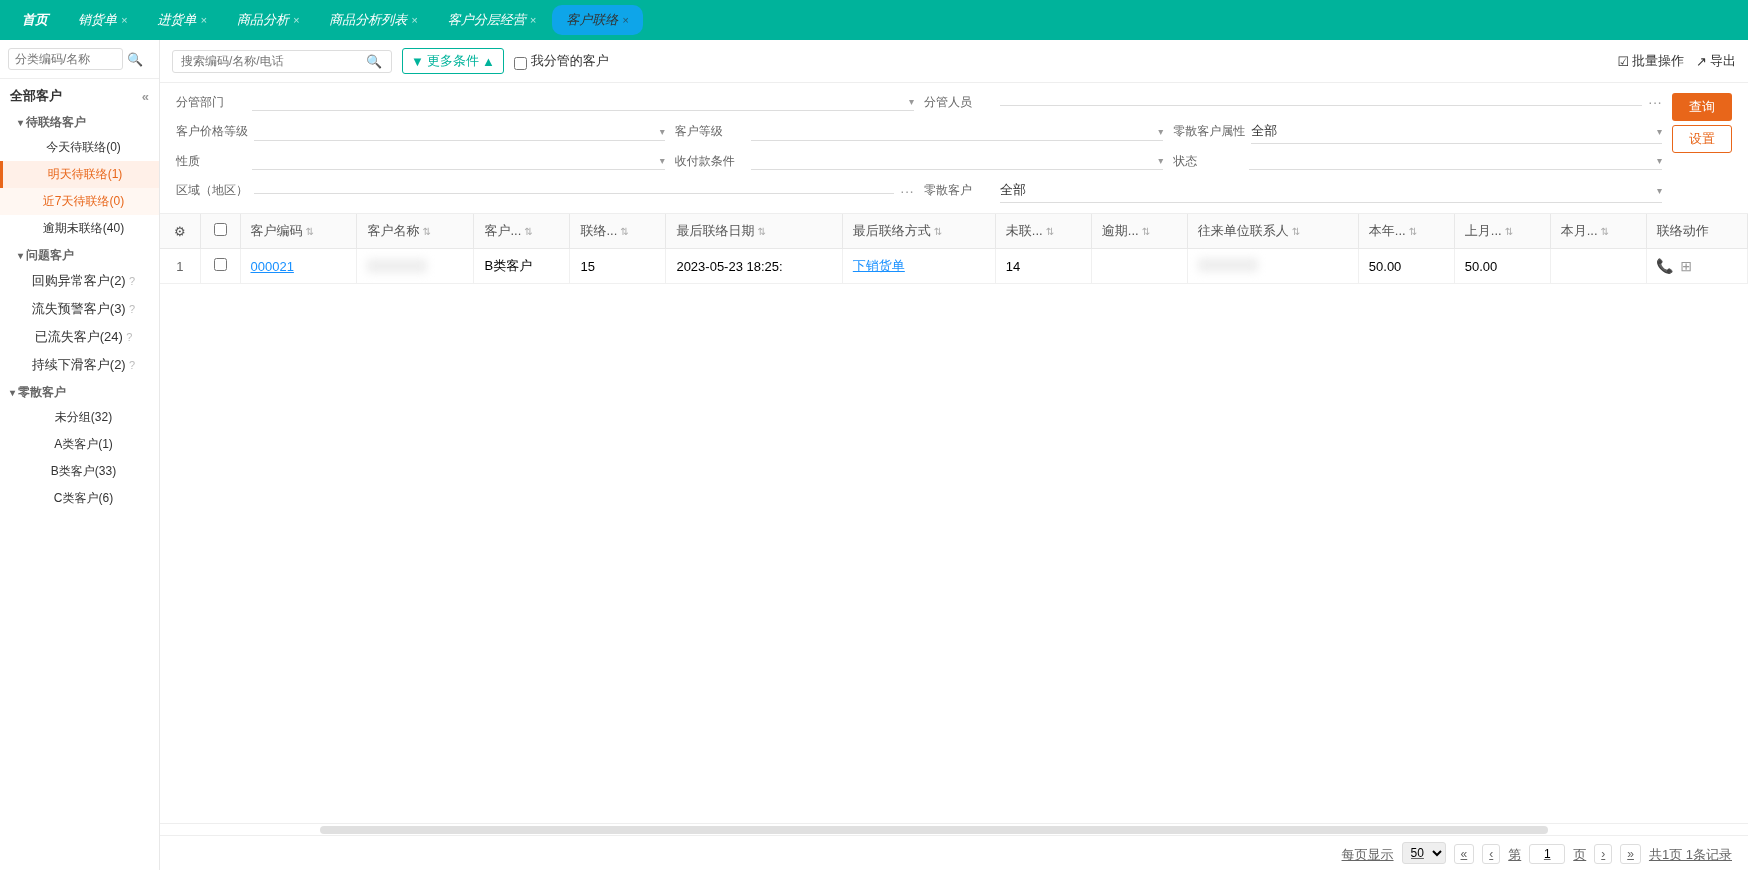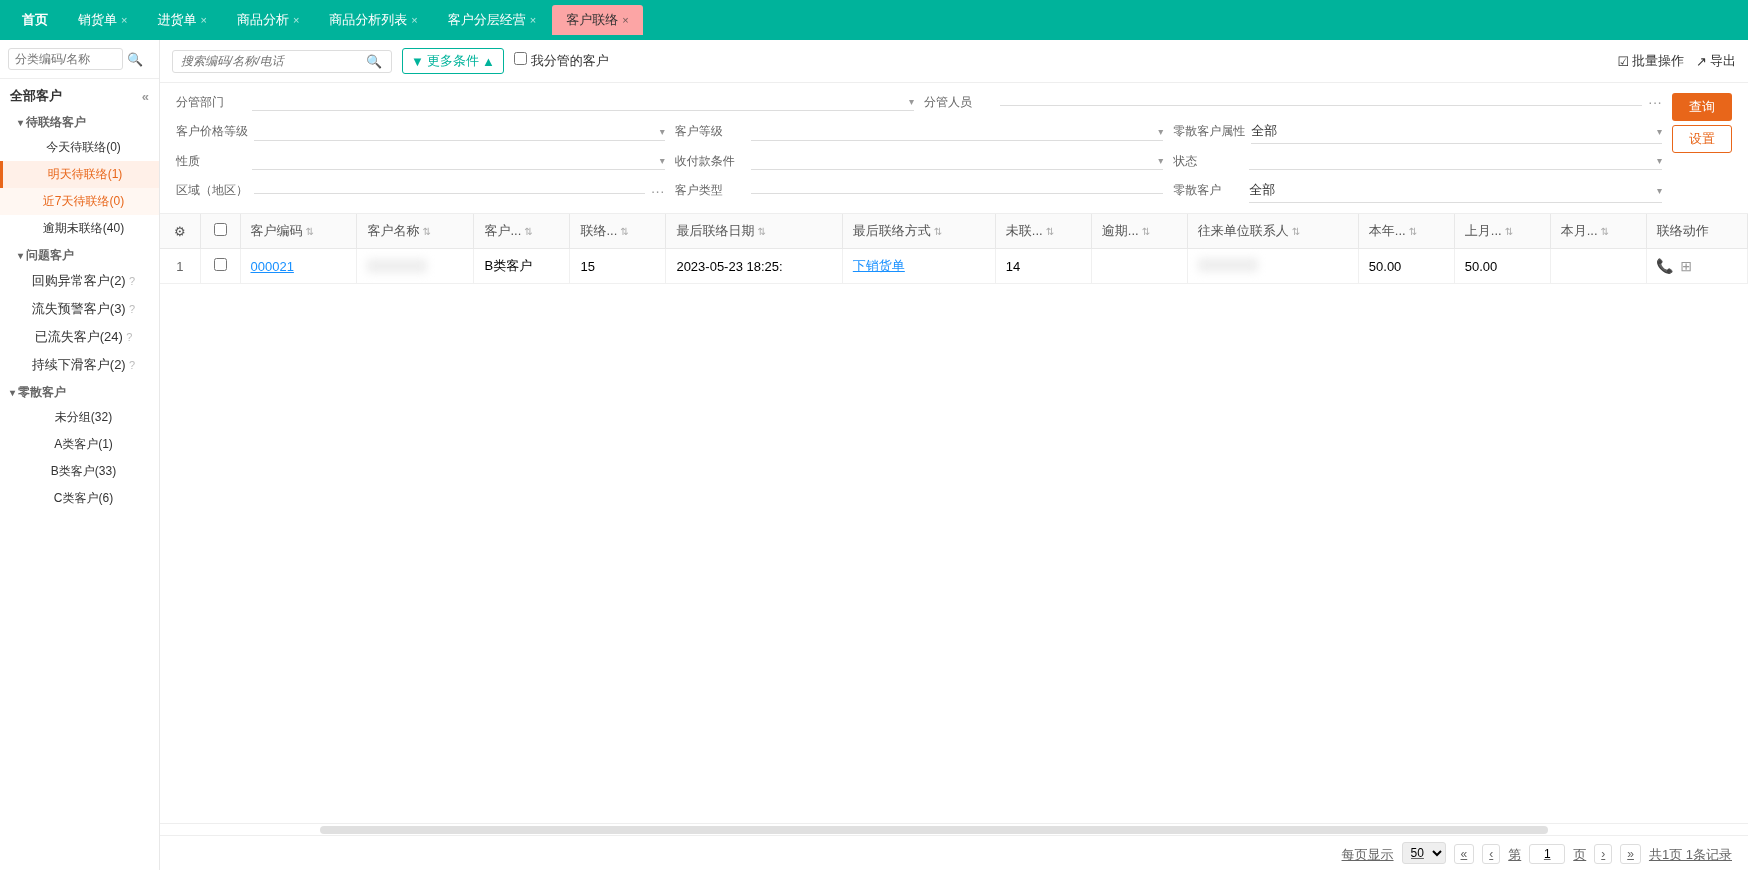--- a/index.html
+++ b/index.html
@@ -17,22 +17,23 @@
     .nav-item {
       color: #fff;
       padding: 6px 14px;
       cursor: pointer;
       border-radius: 3px 3px 0 0;
       font-size: 13px;
       white-space: nowrap;
       display: flex;
       align-items: center;
       gap: 4px;
-    }
-    .nav-item.active { background: #fca5a5; color: #333; }
+      font-style: italic;
+    }
+    .nav-item.active { background: #0ea5e9; color: #333; border-radius: 10px; }
     .nav-item .close-x { font-size: 11px; opacity: 0.7; }
     .nav-home { font-weight: bold; }
 
     
     .main-layout {
       display: flex;
       height: calc(100vh - 40px);
       background: #a16207;
     }
 
@@ -127,37 +128,36 @@
       padding: 3px 8px;
       gap: 5px;
       width: 220px;
     }
     .toolbar-search input {
       border: none;
       outline: none;
       font-size: 12px;
       width: 180px;
       color: #999;
-      font-style: italic;
     }
     .toolbar-search .search-icon { color: #00b39b; cursor: pointer; }
     .filter-btn {
       display: flex;
       align-items: center;
       gap: 3px;
       color: #00b39b;
       cursor: pointer;
       font-size: 12px;
       padding: 3px 8px;
       border: 1px solid #00b39b;
       border-radius: 3px;
     }
     .my-customers {
       display: flex;
-      align-items: flex-start;
+      align-items: flex-end;
       gap: 4px;
       font-size: 12px;
       color: #333;
       cursor: pointer;
     }
     .my-customers input[type=checkbox] { cursor: pointer; }
     .toolbar-right {
       margin-left: auto;
       display: flex;
       align-items: center;
@@ -507,24 +507,20 @@
                 <span class="chevron">▾</span>
               </div>
             </div>
           </div>
 
           <div class="filter-row">
             <div class="filter-field">
               <span class="filter-label">区域（地区）</span>
               <div style="flex:1; border-bottom:1px solid #ddd; padding:3px 0;"></div>
               <span class="dots-btn">···</span>
-            </div>
-            <div class="filter-field">
-              <span class="filter-label">客户类型</span>
-              <div style="flex:1; border-bottom:1px solid #ddd; padding:3px 0;"></div>
             </div>
             <div class="filter-field">
               <span class="filter-label">零散客户</span>
               <div class="filter-select">
                 <span>全部</span>
                 <span class="chevron">▾</span>
               </div>
             </div>
           </div>
         </div>

